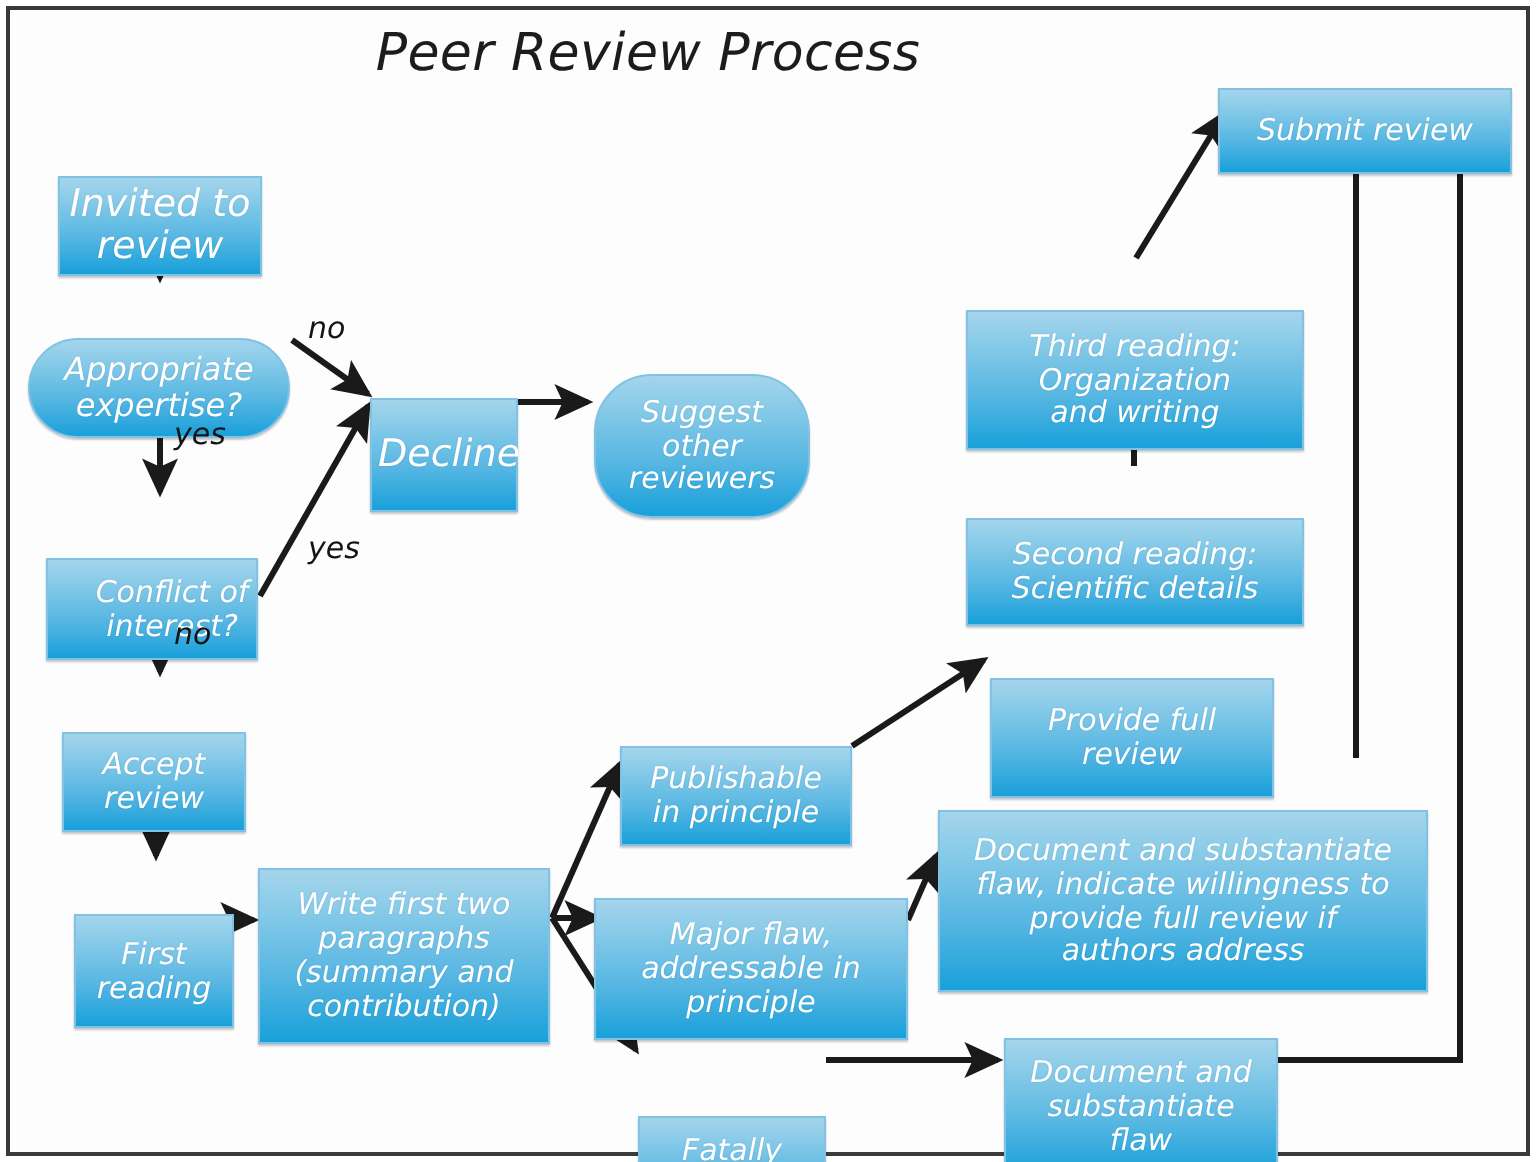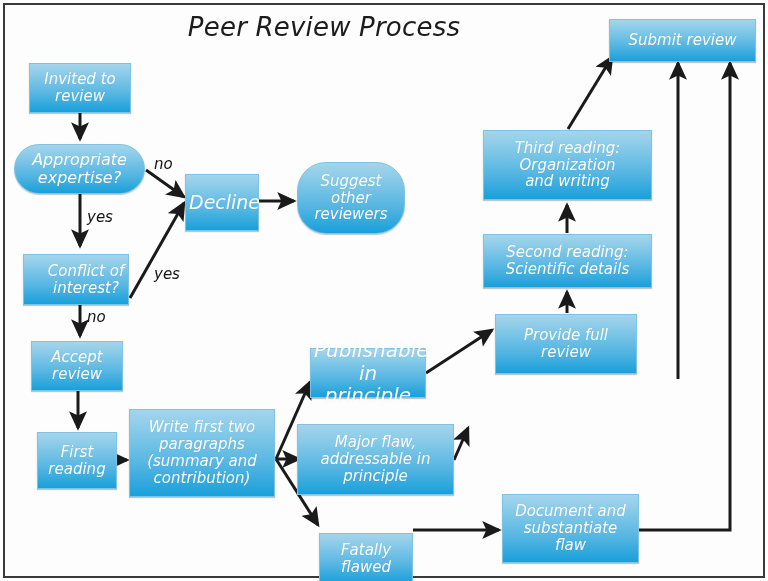--- a/index.html
+++ b/index.html
@@ -53,20 +53,21 @@
     align-items: center;
     justify-content: center;
     text-align: center;
     color: #ffffff;
     border: 1px solid #7fc2e4;
     background: linear-gradient(to bottom, #a5d4ec 0%, #8ecde9 18%, #56b6e2 62%, #19a0da 100%);
     box-shadow: 0 1px 1px rgba(0,0,0,0.22);
     line-height: 1.12;
     padding: 2px 3px;
     text-shadow: 0 0 1px rgba(0,0,0,0.12);
+    margin-top: 25px;
   }
   .node span { display: block; width: 100%; white-space: pre-line; }
 
   .edge-label {
     position: absolute;
     color: #141414;
     font-size: 15px;
     background: transparent;
   }
 </style>
@@ -123,21 +124,21 @@
       <path d="M567,233 L567,205"></path>
 
       <path d="M568,129 L612,57"></path>
 
       <path d="M678,379 L678,63"></path>
 
       <path d="M639,530 L730,530 L730,63"></path>
     </g>
   </svg>
 
-  <div class="node" style="left:29px; top:63px; width:102px; height:50px; font-size:15px;">
+  <div class="node" style="left:29px; top:63px; width:102px; height:50px; font-size:19px;">
     <span>Invited to
 review</span>
   </div>
 
   <div class="node" style="left:14px; top:144px; width:131px; height:50px; font-size:16px;border-radius:25px;">
     <span>Appropriate
 expertise?</span>
   </div>
 
   <div class="node" style="left:23px; top:254px; width:106px; height:51px; font-size:15px;padding-left:23px;">
@@ -165,36 +166,42 @@
 reviewers</span>
   </div>
 
   <div class="node" style="left:129px; top:409px; width:146px; height:88px; font-size:15px;">
     <span>Write first two
 paragraphs
 (summary  and
 contribution)</span>
   </div>
 
-  <div class="node" style="left:310px; top:348px; width:116px; height:50px; font-size:20px;justify-content:center;">
+  <div class="node" style="left:310px; top:348px; width:116px; height:50px; font-size:15px;justify-content:center;">
     <span>Publishable
 in principle</span>
   </div>
 
   <div class="node" style="left:297px; top:424px; width:157px; height:71px; font-size:15px;">
     <span>Major flaw,
 addressable in
 principle</span>
   </div>
 
   <div class="node" style="left:319px; top:533px; width:94px; height:51px; font-size:15px;">
     <span>Fatally
 flawed</span>
   </div>
 
+  <div class="node" style="left:469px; top:380px; width:245px; height:91px; font-size:15px;">
+    <span>Document and substantiate
+flaw, indicate willingness to
+provide full review if
+authors address</span>
+  </div>
 
   <div class="node" style="left:502px; top:494px; width:137px; height:69px; font-size:15px;">
     <span>Document and
 substantiate
 flaw</span>
   </div>
 
   <div class="node" style="left:495px; top:314px; width:142px; height:60px; font-size:15px;">
     <span>Provide full
 review</span>

